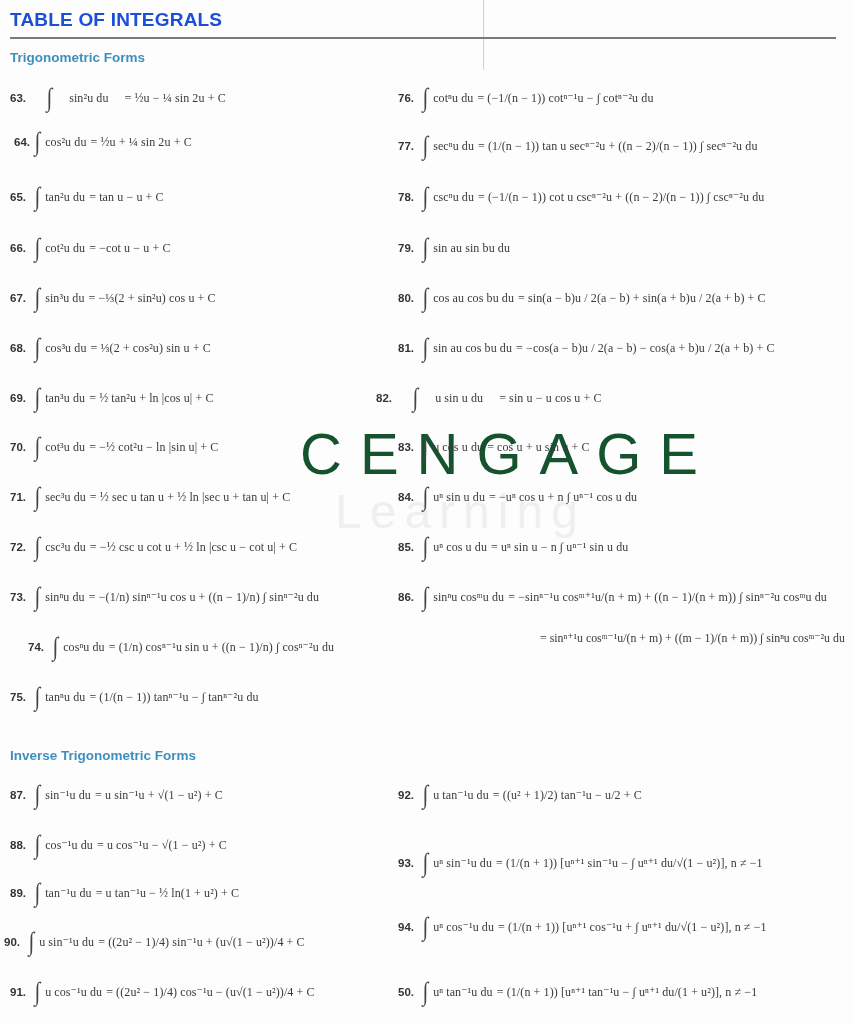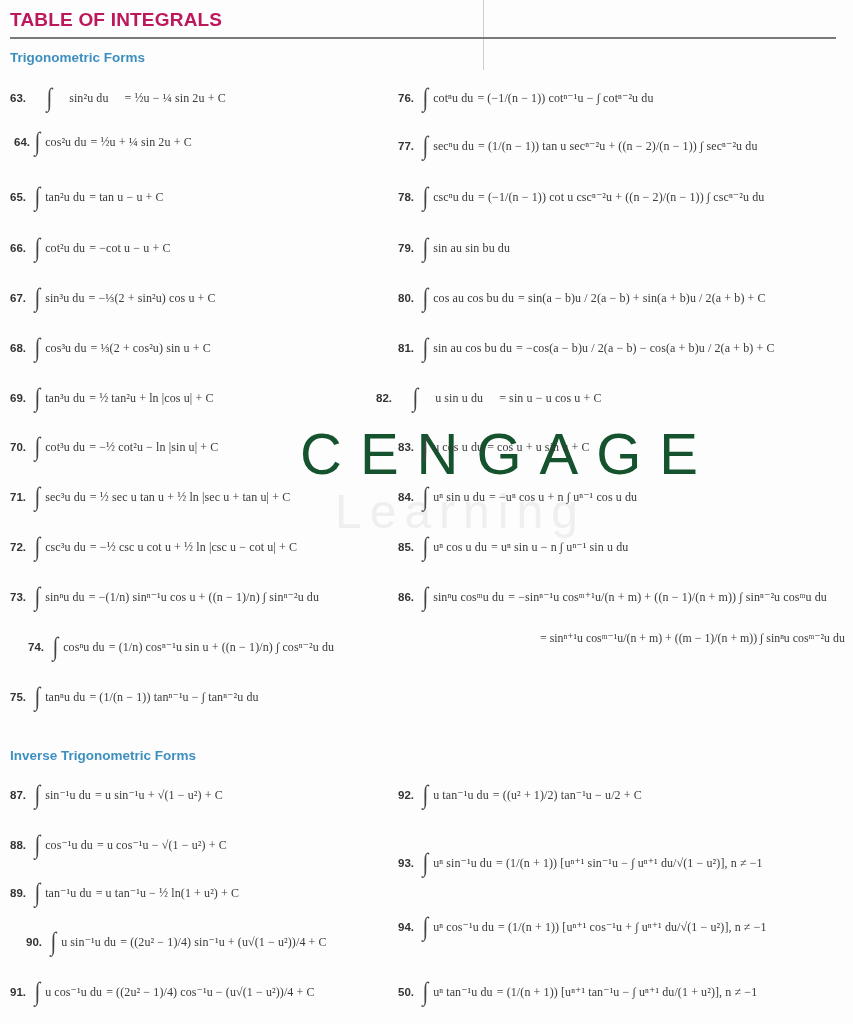--- a/index.html
+++ b/index.html
@@ -3,21 +3,21 @@
 <meta charset="utf-8">
 <style>
   html, body { margin:0; padding:0; }
   body {
     width:853px; height:1024px; background:#fdfdfd; position:relative; overflow:hidden;
     font-family:"Liberation Serif", "DejaVu Serif", serif; color:#3a3a3a;
   }
   .title {
     position:absolute; left:10px; top:9px;
     font-family:"Liberation Sans", "DejaVu Sans", sans-serif; font-weight:bold;
-    font-size:19px; color:#be185d; letter-spacing:0.2px;
+    font-size:19px; color:#1d4ed8; letter-spacing:0.2px;
   }
   .rule { position:absolute; left:10px; top:37px; width:826px; height:2px; background:#7a7a7a; }
   .section {
     position:absolute; left:10px;
     font-family:"Liberation Sans", "DejaVu Sans", sans-serif; font-weight:bold;
     font-size:13.5px; color:#3d8fbf;
   }
   .watermark {
     position:absolute; left:300px; top:425px; font-family:"Liberation Sans", sans-serif;
     font-size:58px; color:#14532d; letter-spacing:18px; line-height:1;
@@ -207,21 +207,21 @@
       <span class="int">∫</span>
       <span class="expr">cos⁻¹u du</span>
       <span class="expr" style="margin-left: 4px;">= u cos⁻¹u − √(1 − u²) + C</span>
     </div>
     <div class="formula" style="left: 10px; top: 873px;">
       <span class="num">89.</span>
       <span class="int">∫</span>
       <span class="expr">tan⁻¹u du</span>
       <span class="expr" style="margin-left: 4px;">= u tan⁻¹u − ½ ln(1 + u²) + C</span>
     </div>
-    <div class="formula" style="left: 26px; top: 922px;">
+    <div class="formula" style="left: 4px; top: 922px;">
       <span class="num">90.</span>
       <span class="int">∫</span>
       <span class="expr">u sin⁻¹u du</span>
       <span class="expr" style="margin-left: 4px;">= ((2u² − 1)/4) sin⁻¹u + (u√(1 − u²))/4 + C</span>
     </div>
     <div class="formula" style="left: 10px; top: 972px;">
       <span class="num">91.</span>
       <span class="int">∫</span>
       <span class="expr">u cos⁻¹u du</span>
       <span class="expr" style="margin-left: 4px;">= ((2u² − 1)/4) cos⁻¹u − (u√(1 − u²))/4 + C</span>

